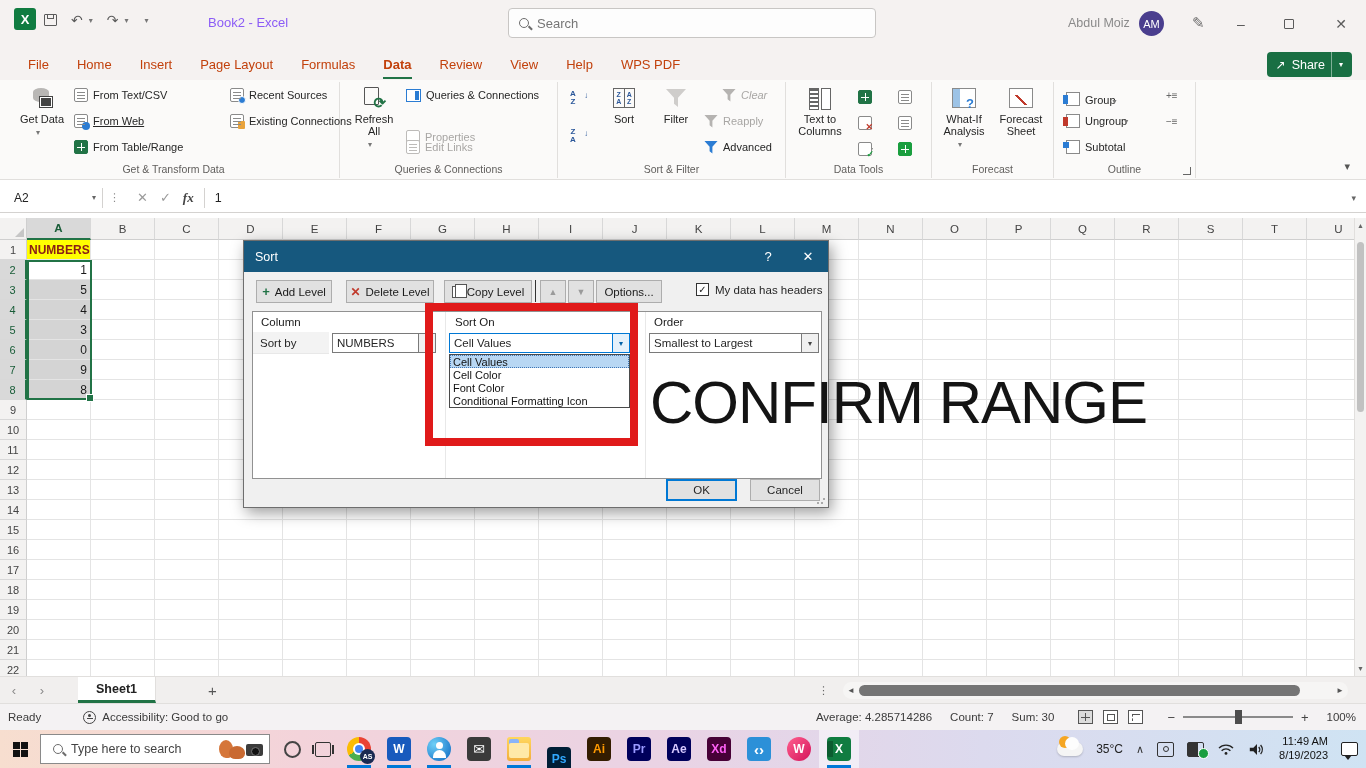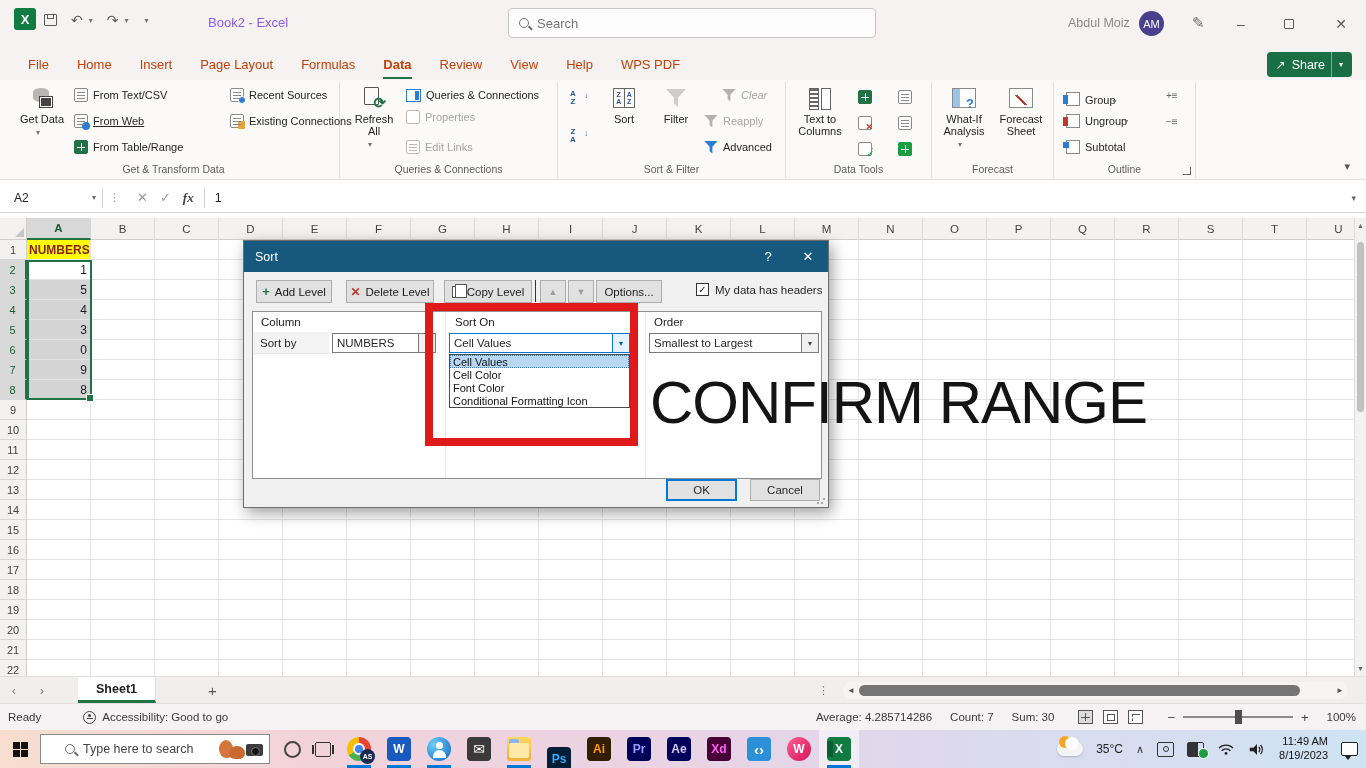--- a/index.html
+++ b/index.html
@@ -180,21 +180,21 @@
   .zsign{font-size:13px;color:#444;}
 
   
   .taskbar{position:absolute;left:0;top:730px;width:1366px;height:38px;background:linear-gradient(90deg,#f7decf 0%,#f3d3da 22%,#ead3e4 48%,#dcdaee 72%,#cfe3f3 100%);display:flex;align-items:center;}
   .startbtn{width:40px;height:38px;display:flex;align-items:center;justify-content:center;}
   .winlogo{width:15px;height:15px;background:
      linear-gradient(#111,#111) 0 0/7px 7px no-repeat,
      linear-gradient(#111,#111) 8px 0/7px 7px no-repeat,
      linear-gradient(#111,#111) 0 8px/7px 7px no-repeat,
      linear-gradient(#111,#111) 8px 8px/7px 7px no-repeat;}
-  .tsearch{width:230px;height:30px;background:#fff;border:1px solid #8a8a8a;display:flex;align-items:center;padding:0 24px;gap:8px;position:relative;}
+  .tsearch{width:230px;height:30px;background:#fff;border:1px solid #8a8a8a;display:flex;align-items:center;padding:0 12px;gap:8px;position:relative;}
   .tsearch input{border:none;outline:none;font-size:12.5px;width:130px;background:transparent;}
   .tsearch input::placeholder{color:#444;}
   .squirrel{position:absolute;right:4px;top:3px;width:48px;height:24px;}
   .squirrel .tail{position:absolute;left:2px;top:2px;width:14px;height:18px;background:#d5763a;border-radius:60% 60% 40% 60%;}
   .squirrel .bod{position:absolute;left:12px;top:8px;width:16px;height:13px;background:#c96a32;border-radius:50% 50% 40% 40%;}
   .squirrel .cam{position:absolute;right:2px;top:6px;width:17px;height:12px;background:#3c3c3c;border-radius:2px;}
   .squirrel .cam::after{content:"";position:absolute;left:5px;top:2.5px;width:7px;height:7px;border-radius:50%;background:#111;border:1px solid #777;}
   .cortana{width:17px;height:17px;border:2px solid #444;border-radius:50%;margin:0 14px;}
   .taskview{width:16px;height:15px;border:1.5px solid #333;border-radius:2px;margin-right:8px;position:relative;}
   .taskview::before{content:"";position:absolute;left:-4px;top:2px;bottom:2px;width:1.6px;background:#333;}
@@ -346,21 +346,21 @@
       <span class="bic">
           <span class="refresh-ic"></span>
         </span>
       <span>Refresh All</span>
         <span class="ddmark">▾</span>
     </div>
     <div class="rsmall" style="left:66px;top:2px;">
       <span class="qc-ic"></span>
         <span>Queries &amp; Connections</span>
     </div>
-    <div class="rsmall dis" style="left:66px;top:24px;">
+    <div class="rsmall dis" style="left:66px;top:44px;">
       <span class="sic dis"></span>
         <span>Properties</span>
     </div>
     <div class="rsmall dis" style="left:66px;top:54px;">
       <span class="sic pg dis"></span>
         <span>Edit Links</span>
     </div>
     <div class="glabel">Queries &amp; Connections</div>
   </div>
 

